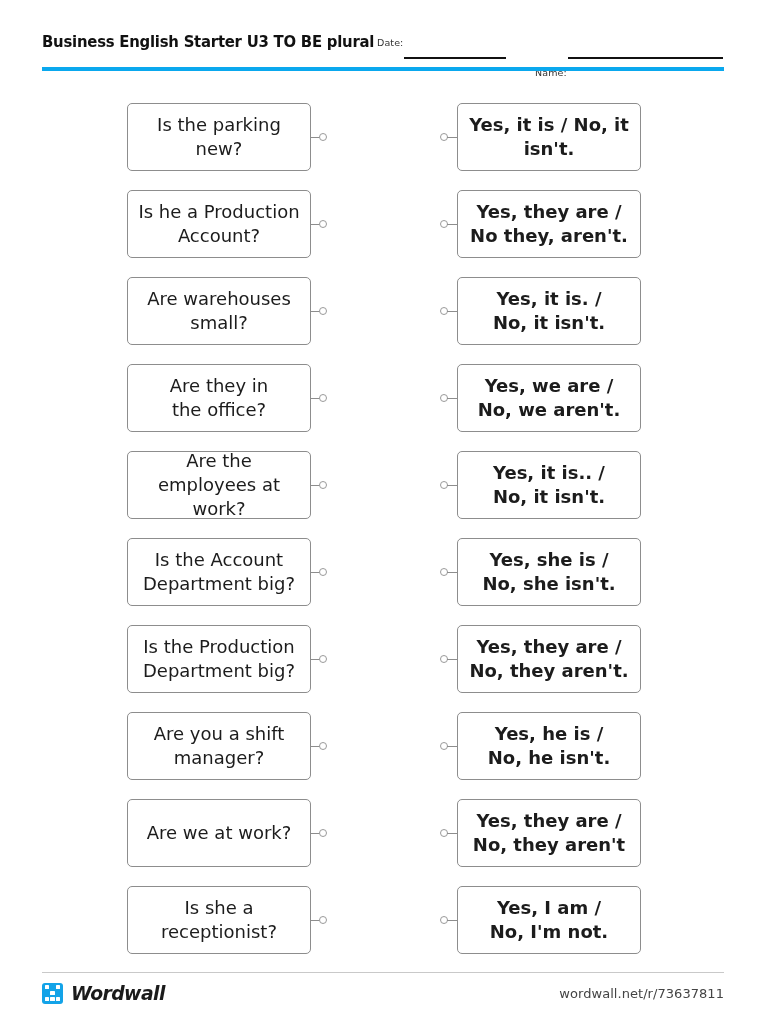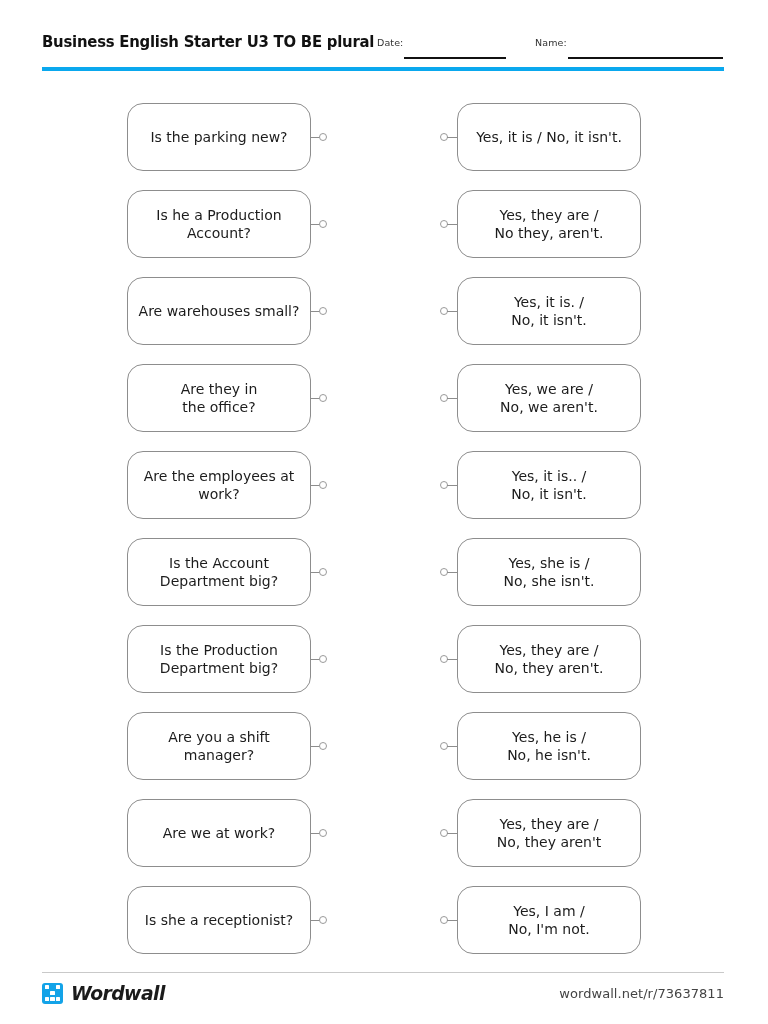--- a/index.html
+++ b/index.html
@@ -43,21 +43,21 @@
     transform-origin: left center;
   }
   .field {
     position: absolute;
     top: 37px;
     font-size: 9.5px;
     color: #333333;
     letter-spacing: 0.1px;
   }
   .field-date { left: 377px; }
-  .field-name { left: 535px; }
+  .field-name { left: 535px; margin-top: 30px; }
   .rule-line {
     position: absolute;
     height: 1.6px;
     background: #111111;
   }
   .rule-date { left: 404px; top: 57px; width: 102px; }
   .rule-name { left: 568px; top: 57px; width: 155px; }
 
   .accent-bar {
     position: absolute;
@@ -80,33 +80,33 @@
     height: 68px;
     margin-bottom: 19px;
   }
   .card {
     position: absolute;
     top: 0;
     width: 184px;
     height: 68px;
     box-sizing: border-box;
     border: 1.3px solid #8d8d8d;
-    border-radius: 16px;
+    border-radius: 5px;
     background: #ffffff;
     display: flex;
     align-items: center;
     justify-content: center;
     text-align: center;
     padding: 0 7px;
-    font-size: 14px;
+    font-size: 18px;
     line-height: 1.32;
     color: #1c1c1c;
   }
   .card-left { left: 127px; }
-  .card-right { left: 457px; }
+  .card-right { left: 457px; font-weight: bold; }
 
   
   .connector {
     position: absolute;
     top: 34px;
     height: 1.3px;
     background: #8d8d8d;
   }
   .connector-left { left: 311px; width: 10px; }
   .connector-right { left: 447px; width: 10px; }

